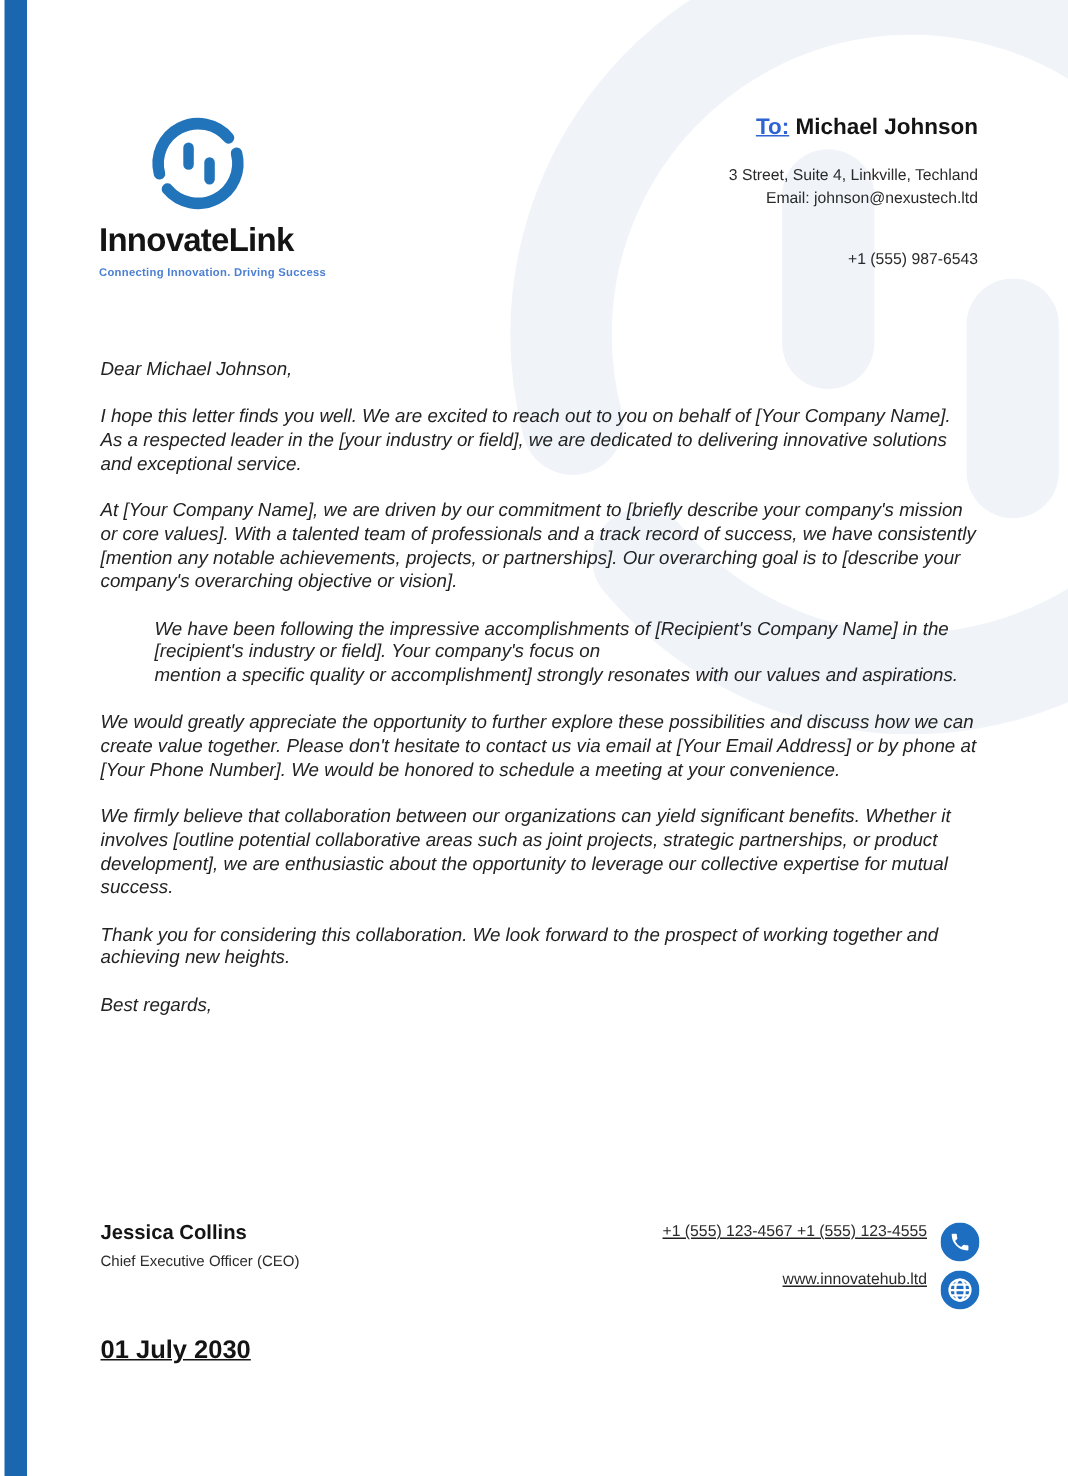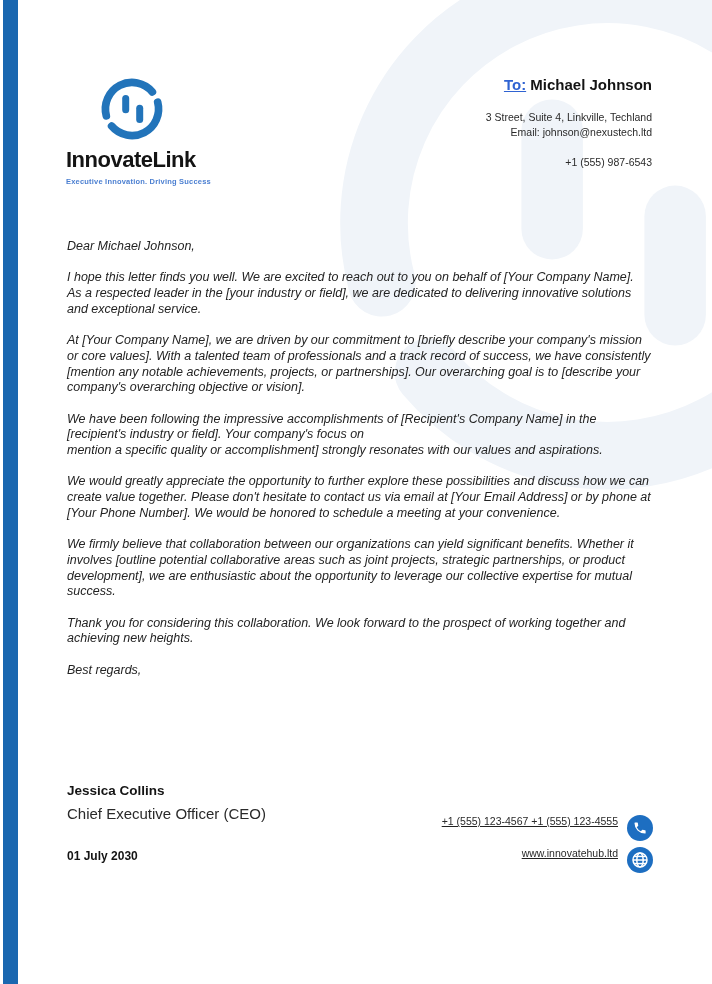--- a/index.html
+++ b/index.html
@@ -14,32 +14,32 @@
   
   .logo-block{position:absolute;left:66px;top:74px;width:210px;}
   .logo-mark{display:block;margin-left:31px;}
   .logo-name{font-size:22px;font-weight:800;letter-spacing:-0.5px;color:#141414;margin-top:3px;}
   .tagline{font-size:7.5px;font-weight:700;color:#4b7fd1;letter-spacing:0.2px;margin-top:4px;}
 
   .recipient{position:absolute;right:60px;top:76px;text-align:right;}
   .to-line{font-size:15px;font-weight:800;color:#141414;margin-bottom:17px;}
   .to-label{color:#2f63d2;text-decoration:underline;}
   .recipient .line{font-size:10.5px;line-height:15px;color:#2a2a2a;}
-  .recipient .phone{margin-top:15px;}
+  .recipient .phone{margin-top:26px;}
 
   
   .body-text{position:absolute;left:67px;top:239px;width:584px;font-size:12.5px;line-height:15.7px;color:#232323;font-style:italic;}
   .body-text p{margin:0 0 15.7px 0;}
-  .body-text p.prewrap{white-space:pre-line;}
+  .body-text p.prewrap{white-space:pre-line;margin-left:36px;}
 
   
-  .sig-left{position:absolute;left:67px;top:783px;}
+  .sig-left{position:absolute;left:67px;top:814px;}
   .sig-name{font-size:13.5px;font-weight:800;color:#141414;}
-  .sig-title{font-size:15px;color:#2a2a2a;margin-top:7px;}
-  .sig-date{font-size:12px;font-weight:800;color:#141414;margin-top:27px;}
+  .sig-title{font-size:10px;color:#2a2a2a;margin-top:7px;}
+  .sig-date{font-size:17px;font-weight:800;color:#141414;margin-top:43px;text-decoration:underline;}
 
   .contact-right{position:absolute;right:59px;top:815px;display:flex;flex-direction:column;gap:6px;align-items:flex-end;}
   .contact-row{display:flex;align-items:flex-start;gap:9px;text-decoration:underline;}
   .contact-row .txt{font-size:10.5px;color:#2a2a2a;}
   .badge{width:26px;height:26px;display:block;}
 </style>
 </head>
 <body>
 
 <div class="page">
@@ -56,21 +56,21 @@
   <div class="content">
 
     <div class="logo-block">
       <svg class="logo-mark" width="70" height="70" viewBox="0 0 100 100">
         <path d="M13.3 59.8 A38 38 0 0 1 79.1 25.6" fill="none" stroke="#2274ba" stroke-width="11" stroke-linecap="round"></path>
         <path d="M86.7 40.2 A38 38 0 0 1 20.9 74.4" fill="none" stroke="#2274ba" stroke-width="11" stroke-linecap="round"></path>
         <rect x="36" y="30" width="10" height="26" rx="5" fill="#2274ba"></rect>
         <rect x="56" y="44" width="10" height="26" rx="5" fill="#2274ba"></rect>
       </svg>
       <div class="logo-name">InnovateLink</div>
-      <div class="tagline">Executive Innovation. Driving Success</div>
+      <div class="tagline">Connecting Innovation. Driving Success</div>
     </div>
 
     <div class="recipient">
       <div class="to-line">
         <span class="to-label">To:</span>
         <span>Michael Johnson</span>
       </div>
       <div class="line">3 Street, Suite 4, Linkville, Techland</div>
       <div class="line">Email: johnson@nexustech.ltd</div>
       <div class="line phone">+1 (555) 987-6543</div>

